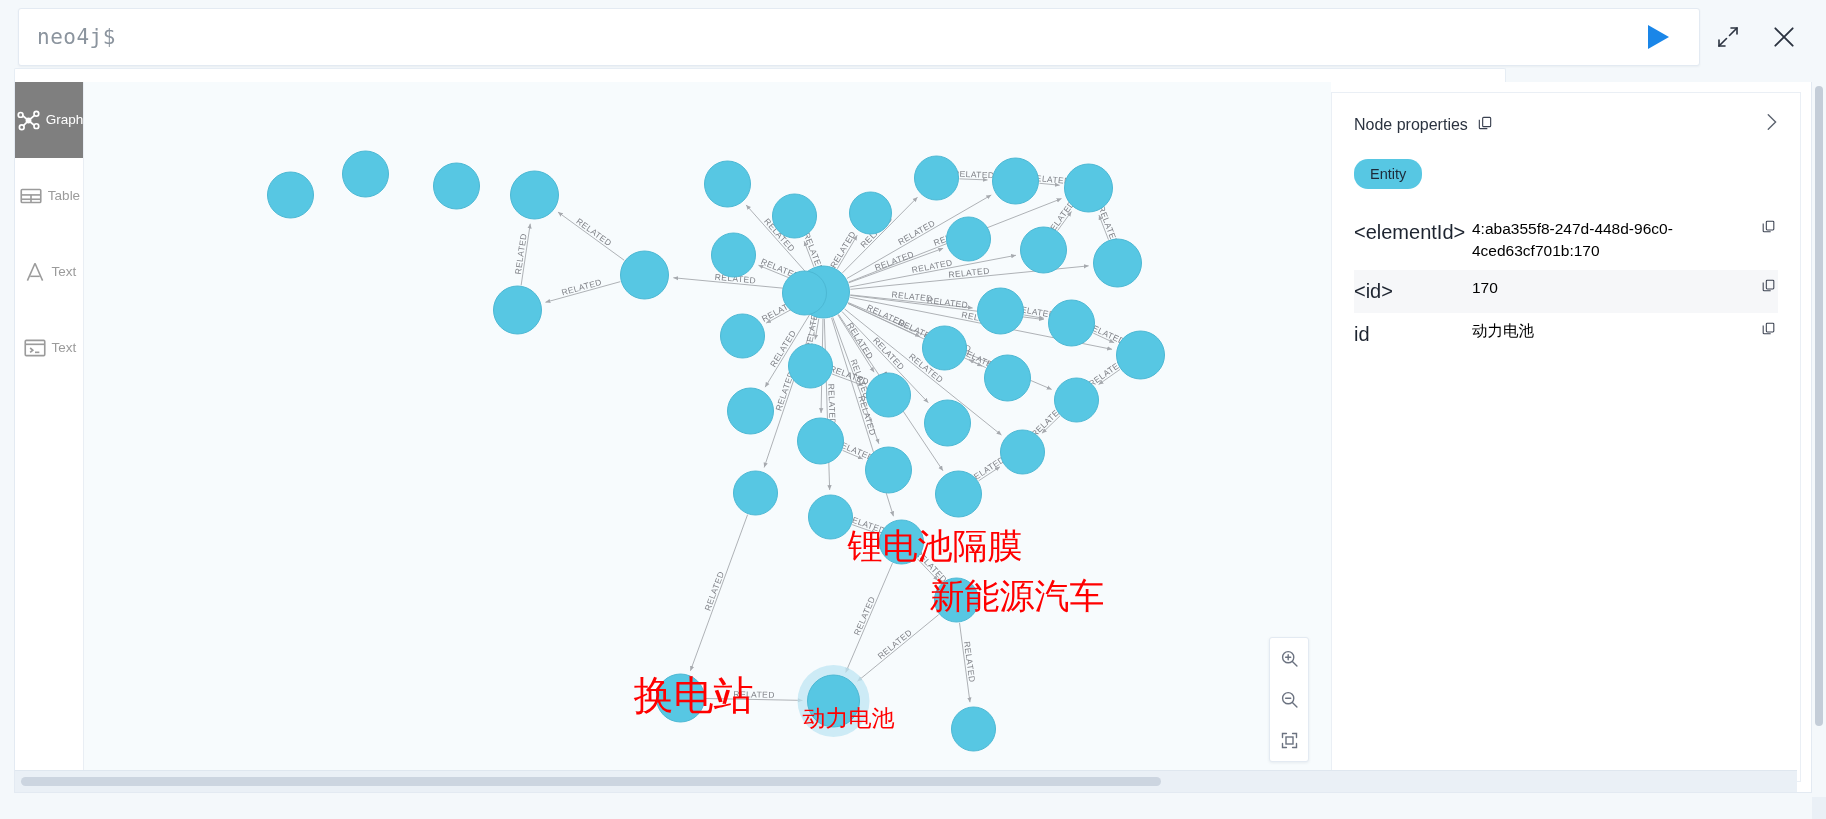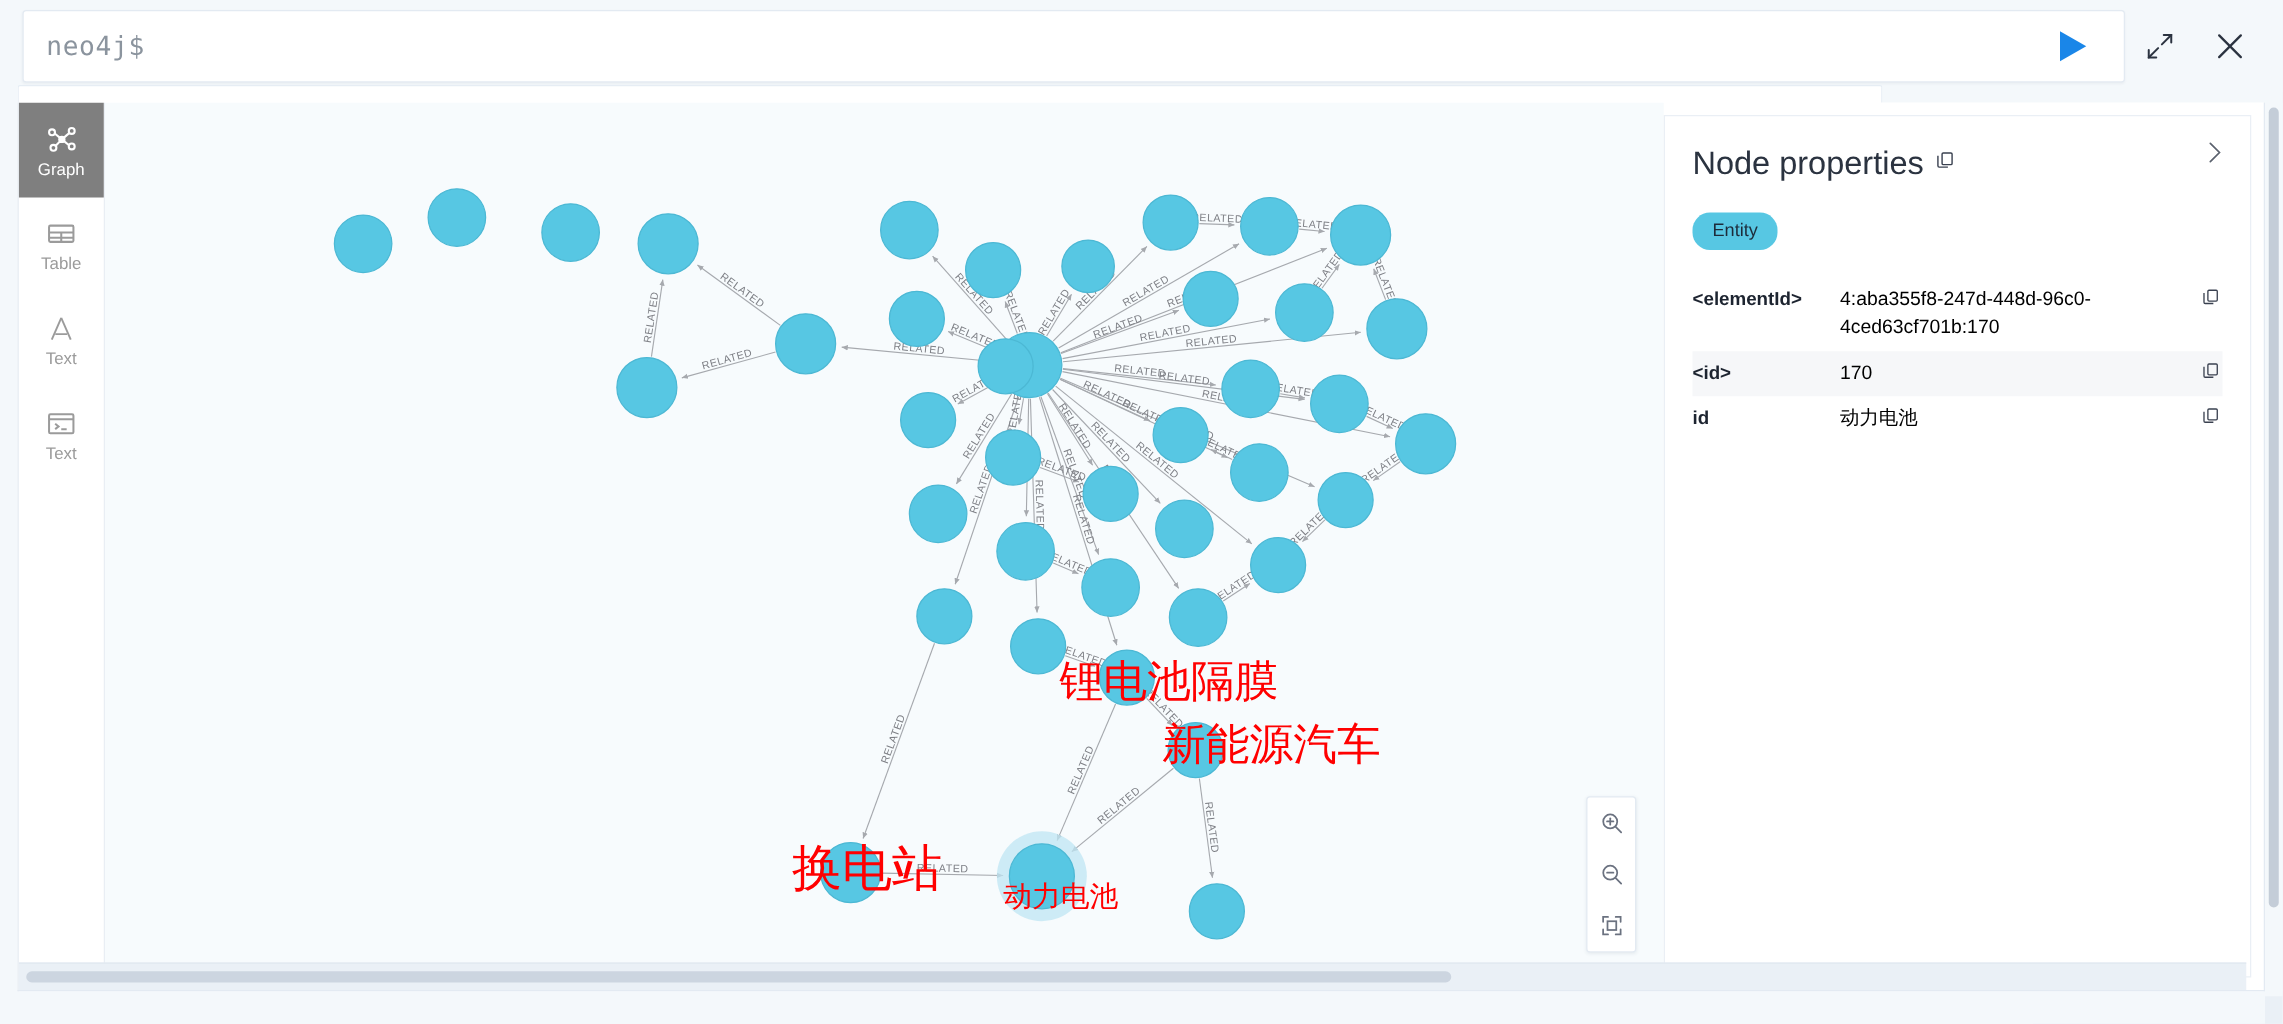--- a/index.html
+++ b/index.html
@@ -70,21 +70,21 @@
 
   
   #view-sidebar {
     width: 69px; flex: 0 0 69px;
     background: #ffffff;
     border-right: 1px solid #e9eef4;
     padding-top: 0;
   }
   .view-item {
     height: 76px;
-    display: flex; flex-direction: column;
+    display: flex; flex-direction: row;
     align-items: center; justify-content: center;
     gap: 4px;
     color: #9b9b9b;
     cursor: pointer;
     user-select: none;
   }
   .view-item.active { background: #7f7f7f; color: #ffffff; }
   .view-item .vi-label { font-size: 13.5px; line-height: 1; }
   .view-item svg { display: block; }
 
@@ -140,21 +140,21 @@
     border: 1px solid #eaeff5;
     position: relative;
     padding: 22px 22px 0 22px;
     overflow: hidden;
   }
   #props-header {
     display: flex; align-items: center; gap: 9px;
     margin-bottom: 24px;
   }
   #props-title {
-    font-size: 26px; color: #2b3340; font-weight: 400;
+    font-size: 16px; color: #2b3340; font-weight: 400;
   }
   #collapse-chevron {
     position: absolute; right: 18px; top: 18px;
     cursor: pointer; color: #6b7280;
   }
   #label-chip {
     display: inline-block;
     background: #57c7e3;
     color: #1d2b3a;
     font-size: 14.5px; font-weight: normal;
@@ -164,21 +164,21 @@
   }
   .prop-row {
     display: flex; align-items: flex-start;
     padding: 7px 0 7px 0;
     position: relative;
     min-height: 30px;
   }
   .prop-row.alt { background: #f6f7f9; }
   .prop-key {
     width: 118px; flex: 0 0 118px;
-    font-size: 15px; font-weight: bold; color: #1d2430;
+    font-size: 20px; font-weight: normal; color: #1d2430;
     line-height: 1.45;
   }
   .prop-val {
     flex: 1 1 auto;
     font-size: 15.5px; color: #000000;
     line-height: 1.45;
     padding-right: 36px;
     word-break: break-word;
   }
   .copy-btn {

